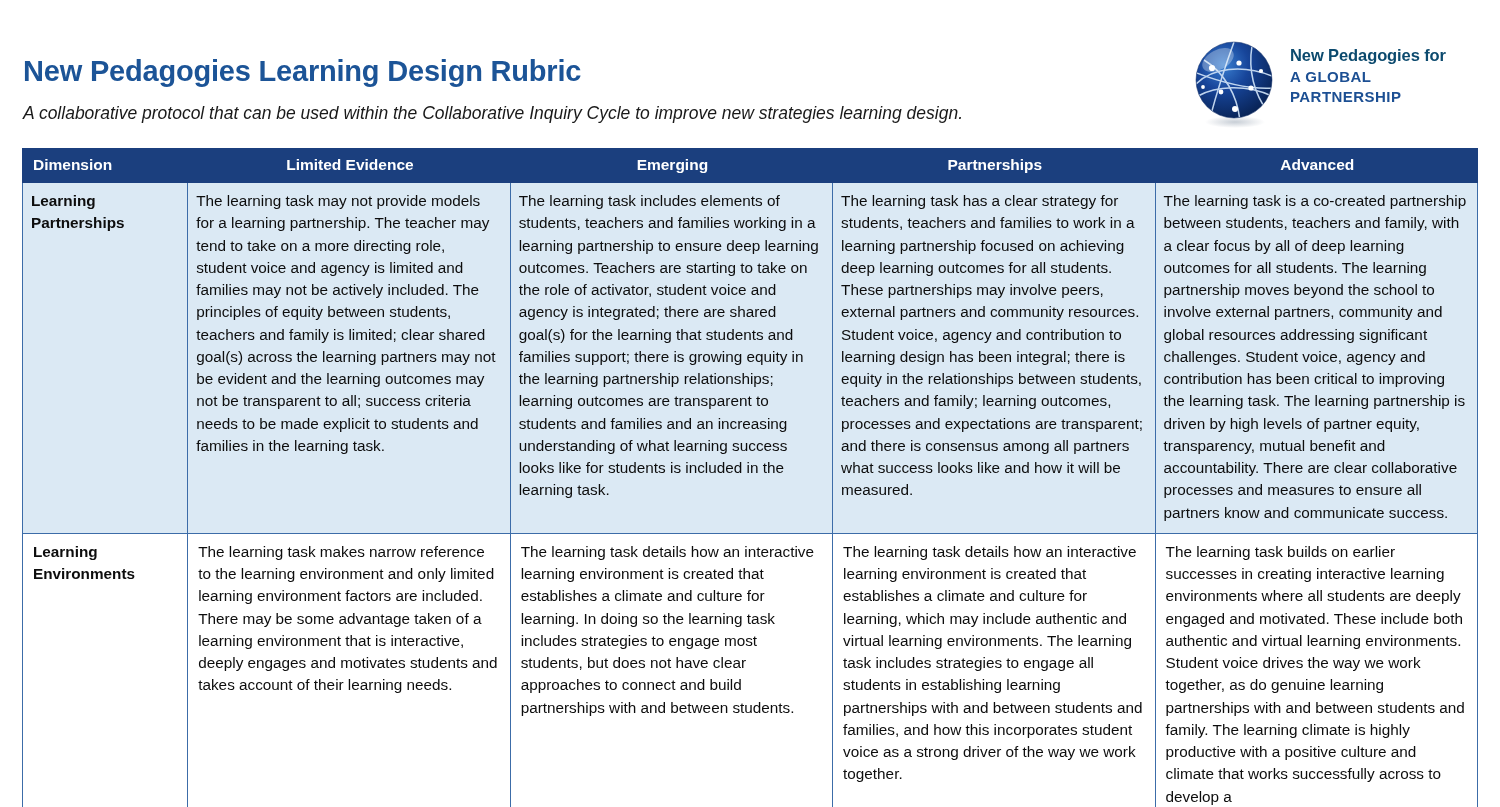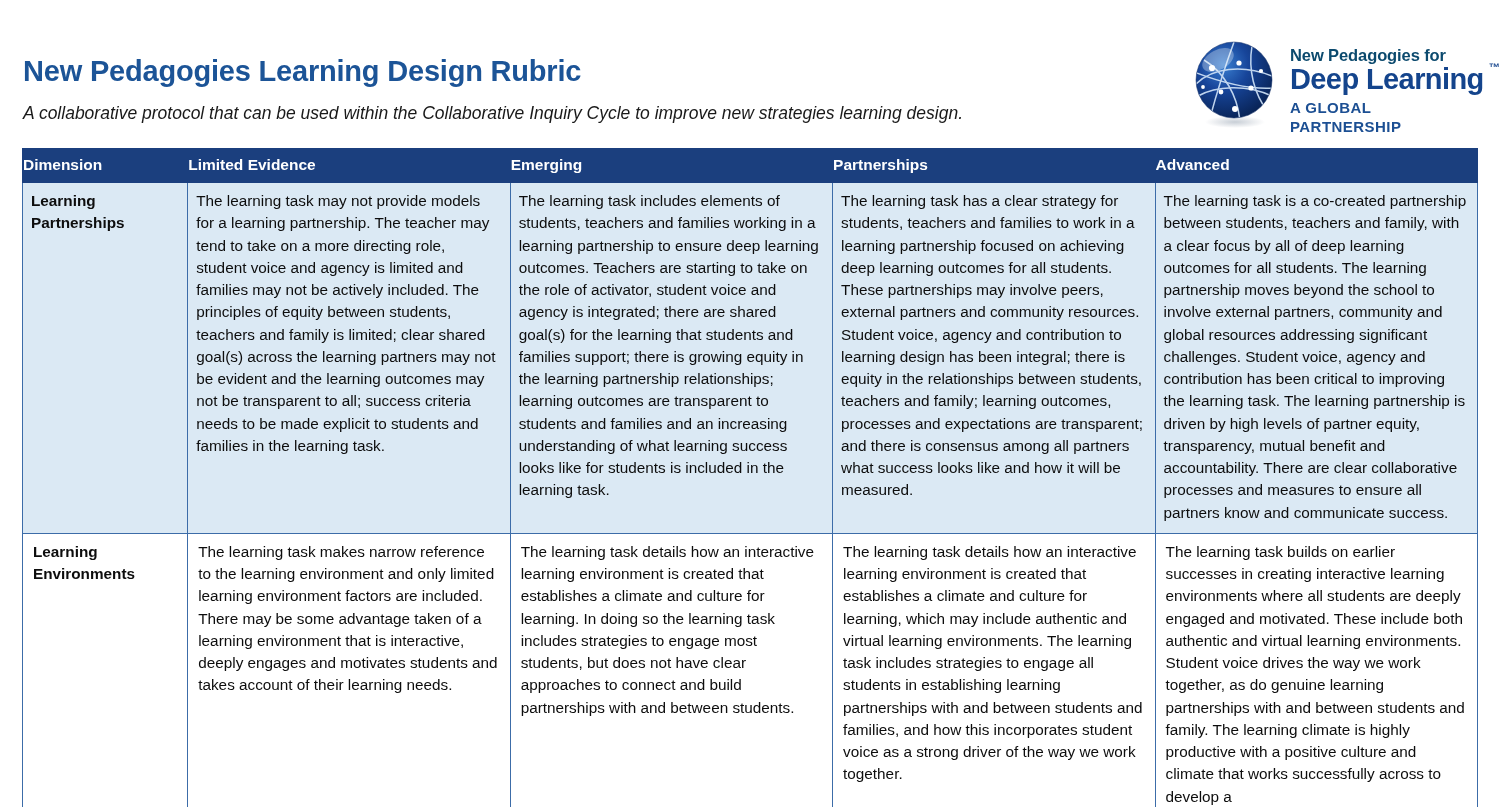--- a/index.html
+++ b/index.html
@@ -33,27 +33,27 @@
   .lg3{font-size:15px;color:#1c4f93;font-weight:bold;letter-spacing:0.45px;line-height:1.3;margin-top:3px;}
 
   
   table.rubric{
     position:absolute;left:22px;top:148px;
     width:1456px;border-collapse:collapse;table-layout:fixed;
   }
   table.rubric th{
     background:#1b3f7e;color:#ffffff;
     font-size:15.5px;font-weight:bold;
-    padding:6px 8px 7px 0;
+    padding:6px 8px 7px 10px;
     border:1px solid #1b3f7e;
     height:20px;
     line-height:1.1;
   }
   th.c-dim{text-align:left;padding-left:11px;}
-  th.c-lvl{text-align:left;}
+  th.c-lvl{text-align:center;}
 
   table.rubric td{
     border:1px solid #3c6ca8;
     vertical-align:top;
     font-size:15.3px;
     line-height:1.455;
     color:#0d0d0d;
     padding:7px 10px 9px 10px;
   }
   td.dim{font-weight:bold;padding-left:11px;padding-right:4px;}
@@ -114,21 +114,20 @@
             <circle cx="13" cy="49" r="1.9"></circle>
           </g>
           <g clip-path="url(#ballclip)" opacity="0.30">
             <ellipse cx="28" cy="22" rx="17" ry="10" fill="#ffffff" transform="rotate(-28 28 22)"></ellipse>
           </g>
           <circle cx="44" cy="42" r="38" fill="none" stroke="#0b2a63" stroke-width="1" opacity="0.5"></circle>
         </svg>
       </div>
       <div class="logo-text">
         <div class="lg1">New Pedagogies for</div>
-        <div class="lg2"><span>Deep Learning</span><span class="tm">™</span></div>
         <div class="lg3">A GLOBAL PARTNERSHIP</div>
       </div>
     </div>
   </div>
 
   <table class="rubric">
     <colgroup>
       <col class="w-dim">
         <col class="w-lvl">
         <col class="w-lvl">

